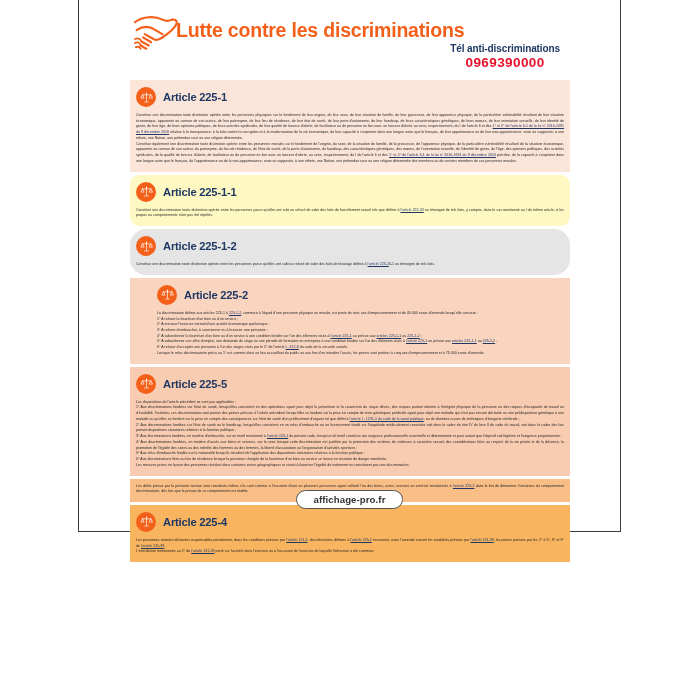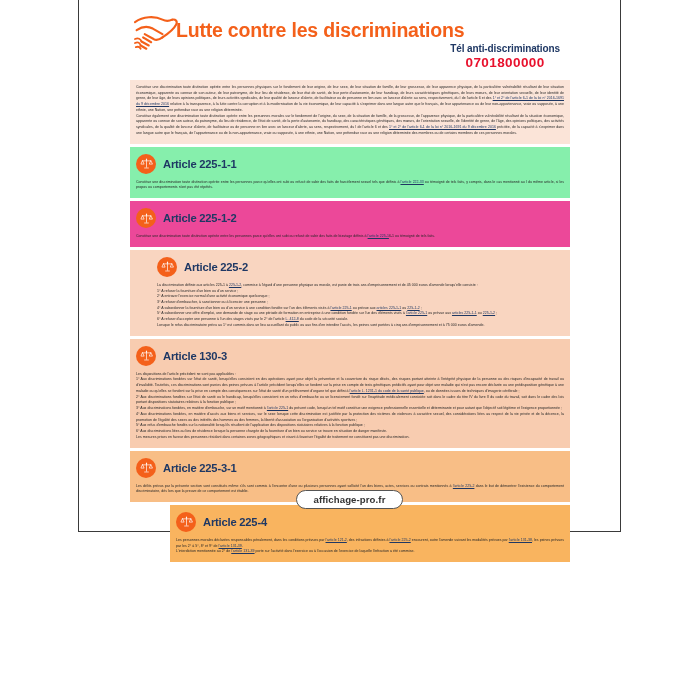--- a/index.html
+++ b/index.html
@@ -137,52 +137,67 @@
         <g fill="none" stroke="#F4601A" stroke-width="2.2" stroke-linecap="round">
           <path d="M4 31 C8 29, 11 31, 12 34"></path>
           <path d="M4 36 C8 34, 10 36, 11 39"></path>
           <path d="M5 41 C8 40, 10 41, 11 43"></path>
         </g>
       </svg>
     </div>
     <div class="brand-title">Lutte contre les discriminations</div>
     <div class="tel-block">
       <div class="tel-label">Tél anti-discriminations</div>
-      <div class="tel-number">0701800000</div>
+      <div class="tel-number">0969390000</div>
     </div>
   </div>
 
   <div class="sections" id="sections-root">
       <div class="section" style="background: rgb(251, 228, 216);">
+        <div class="art-head">
+          <span class="scale-icon">
+            <svg viewBox="0 0 24 24" width="13" height="13" aria-hidden="true">
+              <g stroke="#ffffff" stroke-width="1.25" fill="none" stroke-linecap="round" stroke-linejoin="round">
+                <path d="M12 3.6 v15.2"></path>
+                <path d="M4.3 7.1 h15.4"></path>
+                <path d="M8.5 20.3 h7"></path>
+                <path d="M4.3 7.1 L1.7 13.1 h5.2 Z"></path>
+                <path d="M19.7 7.1 L17.1 13.1 h5.2 Z"></path>
+              </g>
+              <circle cx="12" cy="5.1" r="1.25" fill="#ffffff"></circle>
+            </svg>
+          </span>
+          <span class="art-title">Article 225-1</span>
+        </div>
         <div class="art-body">
           <p>Constitue une discrimination toute distinction opérée entre les personnes physiques sur le fondement de leur origine, de leur sexe, de leur situation de famille, de leur grossesse, de leur apparence physique, de la particulière vulnérabilité résultant de leur situation économique, apparente ou connue de son auteur, de leur patronyme, de leur lieu de résidence, de leur état de santé, de leur perte d'autonomie, de leur handicap, de leurs caractéristiques génétiques, de leurs mœurs, de leur orientation sexuelle, de leur identité de genre, de leur âge, de leurs opinions politiques, de leurs activités syndicales, de leur qualité de lanceur d'alerte, de facilitateur ou de personne en lien avec un lanceur d'alerte au sens, respectivement, du I de l'article 6 et des <span class="lnk">1° et 2° de l'article 6-1 de la loi n° 2016-1691 du 9 décembre 2016</span> relative à la transparence, à la lutte contre la corruption et à la modernisation de la vie économique, de leur capacité à s'exprimer dans une langue autre que le français, de leur appartenance ou de leur non-appartenance, vraie ou supposée, à une ethnie, une Nation, une prétendue race ou une religion déterminée.</p>
           <p>Constitue également une discrimination toute distinction opérée entre les personnes morales sur le fondement de l'origine, du sexe, de la situation de famille, de la grossesse, de l'apparence physique, de la particulière vulnérabilité résultant de la situation économique, apparente ou connue de son auteur, du patronyme, du lieu de résidence, de l'état de santé, de la perte d'autonomie, du handicap, des caractéristiques génétiques, des mœurs, de l'orientation sexuelle, de l'identité de genre, de l'âge, des opinions politiques, des activités syndicales, de la qualité de lanceur d'alerte, de facilitateur ou de personne en lien avec un lanceur d'alerte, au sens, respectivement, du I de l'article 6 et des <span class="lnk">1° et 2° de l'article 6-1 de la loi n° 2016-1691 du 9 décembre 2016</span> précitée, de la capacité à s'exprimer dans une langue autre que le français, de l'appartenance ou de la non-appartenance, vraie ou supposée, à une ethnie, une Nation, une prétendue race ou une religion déterminée des membres ou de certains membres de ces personnes morales.</p>
         </div>
       </div>
-      <div class="section" style="background: #86efac;">
+      <div class="section" style="background: #fef9c3; border-radius: 9px;">
         <div class="art-head">
           <span class="scale-icon">
             <svg viewBox="0 0 24 24" width="13" height="13" aria-hidden="true">
               <g stroke="#ffffff" stroke-width="1.25" fill="none" stroke-linecap="round" stroke-linejoin="round">
                 <path d="M12 3.6 v15.2"></path>
                 <path d="M4.3 7.1 h15.4"></path>
                 <path d="M8.5 20.3 h7"></path>
                 <path d="M4.3 7.1 L1.7 13.1 h5.2 Z"></path>
                 <path d="M19.7 7.1 L17.1 13.1 h5.2 Z"></path>
               </g>
               <circle cx="12" cy="5.1" r="1.25" fill="#ffffff"></circle>
             </svg>
           </span>
           <span class="art-title">Article 225-1-1</span>
         </div>
         <div class="art-body">
           <p>Constitue une discrimination toute distinction opérée entre les personnes parce qu'elles ont subi ou refusé de subir des faits de harcèlement sexuel tels que définis à <span class="lnk">l'article 222-33</span> ou témoigné de tels faits, y compris, dans le cas mentionné au I du même article, si les propos ou comportements n'ont pas été répétés.</p>
         </div>
       </div>
-      <div class="section" style="background: #ec4899;">
+      <div class="section" style="background: #e5e5e5; border-radius: 16px;">
         <div class="art-head">
           <span class="scale-icon">
             <svg viewBox="0 0 24 24" width="13" height="13" aria-hidden="true">
               <g stroke="#ffffff" stroke-width="1.25" fill="none" stroke-linecap="round" stroke-linejoin="round">
                 <path d="M12 3.6 v15.2"></path>
                 <path d="M4.3 7.1 h15.4"></path>
                 <path d="M8.5 20.3 h7"></path>
                 <path d="M4.3 7.1 L1.7 13.1 h5.2 Z"></path>
                 <path d="M19.7 7.1 L17.1 13.1 h5.2 Z"></path>
               </g>
@@ -229,54 +244,39 @@
               <g stroke="#ffffff" stroke-width="1.25" fill="none" stroke-linecap="round" stroke-linejoin="round">
                 <path d="M12 3.6 v15.2"></path>
                 <path d="M4.3 7.1 h15.4"></path>
                 <path d="M8.5 20.3 h7"></path>
                 <path d="M4.3 7.1 L1.7 13.1 h5.2 Z"></path>
                 <path d="M19.7 7.1 L17.1 13.1 h5.2 Z"></path>
               </g>
               <circle cx="12" cy="5.1" r="1.25" fill="#ffffff"></circle>
             </svg>
           </span>
-          <span class="art-title">Article 130-3</span>
+          <span class="art-title">Article 225-5</span>
         </div>
         <div class="art-body">
           <p>Les dispositions de l'article précédent ne sont pas applicables :</p>
           <p>1° Aux discriminations fondées sur l'état de santé, lorsqu'elles consistent en des opérations ayant pour objet la prévention et la couverture du risque décès, des risques portant atteinte à l'intégrité physique de la personne ou des risques d'incapacité de travail ou d'invalidité. Toutefois, ces discriminations sont punies des peines prévues à l'article précédent lorsqu'elles se fondent sur la prise en compte de tests génétiques prédictifs ayant pour objet une maladie qui n'est pas encore déclarée ou une prédisposition génétique à une maladie ou qu'elles se fondent sur la prise en compte des conséquences sur l'état de santé d'un prélèvement d'organe tel que défini à <span class="lnk">l'article L. 1231-1 du code de la santé publique</span>, ou de données issues de techniques d'imagerie cérébrale ;</p>
           <p>2° Aux discriminations fondées sur l'état de santé ou le handicap, lorsqu'elles consistent en un refus d'embauche ou un licenciement fondé sur l'inaptitude médicalement constatée soit dans le cadre du titre IV du livre II du code du travail, soit dans le cadre des lois portant dispositions statutaires relatives à la fonction publique ;</p>
           <p>3° Aux discriminations fondées, en matière d'embauche, sur un motif mentionné à <span class="lnk">l'article 225-1</span> du présent code, lorsqu'un tel motif constitue une exigence professionnelle essentielle et déterminante et pour autant que l'objectif soit légitime et l'exigence proportionnée ;</p>
           <p>4° Aux discriminations fondées, en matière d'accès aux biens et services, sur le sexe lorsque cette discrimination est justifiée par la protection des victimes de violences à caractère sexuel, des considérations liées au respect de la vie privée et de la décence, la promotion de l'égalité des sexes ou des intérêts des hommes ou des femmes, la liberté d'association ou l'organisation d'activités sportives ;</p>
           <p>5° Aux refus d'embauche fondés sur la nationalité lorsqu'ils résultent de l'application des dispositions statutaires relatives à la fonction publique ;</p>
           <p>6° Aux discriminations liées au lieu de résidence lorsque la personne chargée de la fourniture d'un bien ou service se trouve en situation de danger manifeste.</p>
           <p>Les mesures prises en faveur des personnes résidant dans certaines zones géographiques et visant à favoriser l'égalité de traitement ne constituent pas une discrimination.</p>
         </div>
       </div>
       <div class="section" style="background: rgb(248, 190, 134);">
-        <div class="art-head">
-          <span class="scale-icon">
-            <svg viewBox="0 0 24 24" width="13" height="13" aria-hidden="true">
-              <g stroke="#ffffff" stroke-width="1.25" fill="none" stroke-linecap="round" stroke-linejoin="round">
-                <path d="M12 3.6 v15.2"></path>
-                <path d="M4.3 7.1 h15.4"></path>
-                <path d="M8.5 20.3 h7"></path>
-                <path d="M4.3 7.1 L1.7 13.1 h5.2 Z"></path>
-                <path d="M19.7 7.1 L17.1 13.1 h5.2 Z"></path>
-              </g>
-              <circle cx="12" cy="5.1" r="1.25" fill="#ffffff"></circle>
-            </svg>
-          </span>
-          <span class="art-title">Article 225-3-1</span>
-        </div>
         <div class="art-body">
           <p>Les délits prévus par la présente section sont constitués même s'ils sont commis à l'encontre d'une ou plusieurs personnes ayant sollicité l'un des biens, actes, services ou contrats mentionnés à <span class="lnk">l'article 225-2</span> dans le but de démontrer l'existence du comportement discriminatoire, dès lors que la preuve de ce comportement est établie.</p>
         </div>
       </div>
-      <div class="section" style="background: rgb(249, 180, 95); margin-left: 40px;">
+      <div class="section" style="background: rgb(249, 180, 95);">
         <div class="art-head">
           <span class="scale-icon">
             <svg viewBox="0 0 24 24" width="13" height="13" aria-hidden="true">
               <g stroke="#ffffff" stroke-width="1.25" fill="none" stroke-linecap="round" stroke-linejoin="round">
                 <path d="M12 3.6 v15.2"></path>
                 <path d="M4.3 7.1 h15.4"></path>
                 <path d="M8.5 20.3 h7"></path>
                 <path d="M4.3 7.1 L1.7 13.1 h5.2 Z"></path>
                 <path d="M19.7 7.1 L17.1 13.1 h5.2 Z"></path>
               </g>

